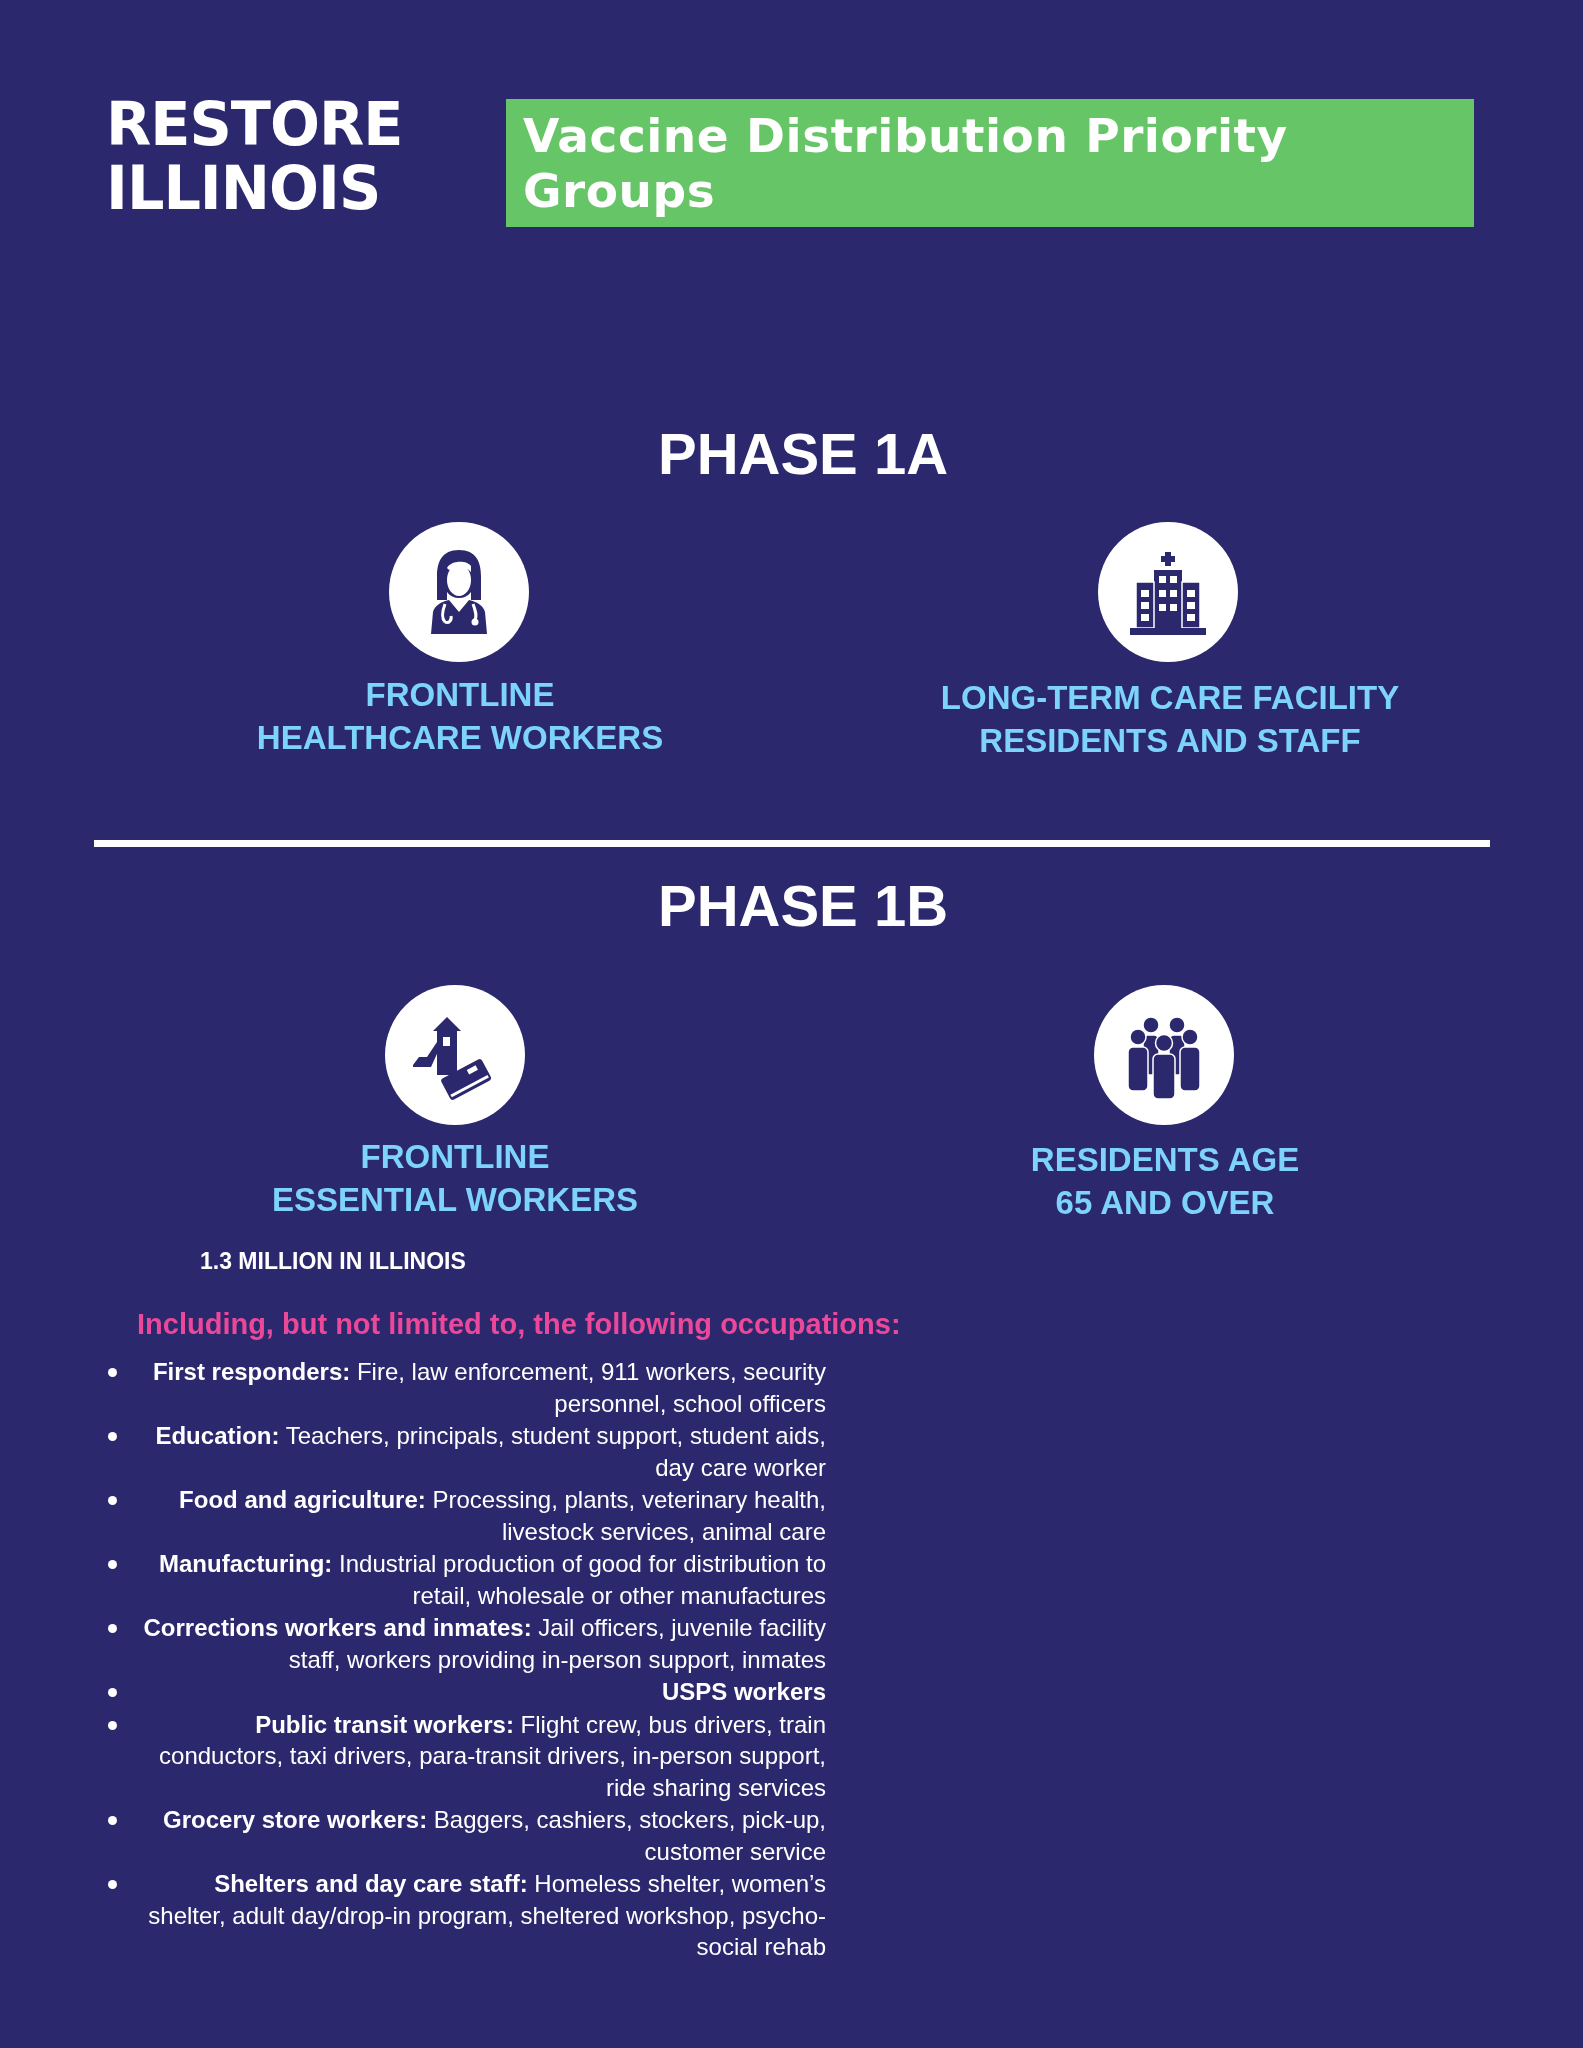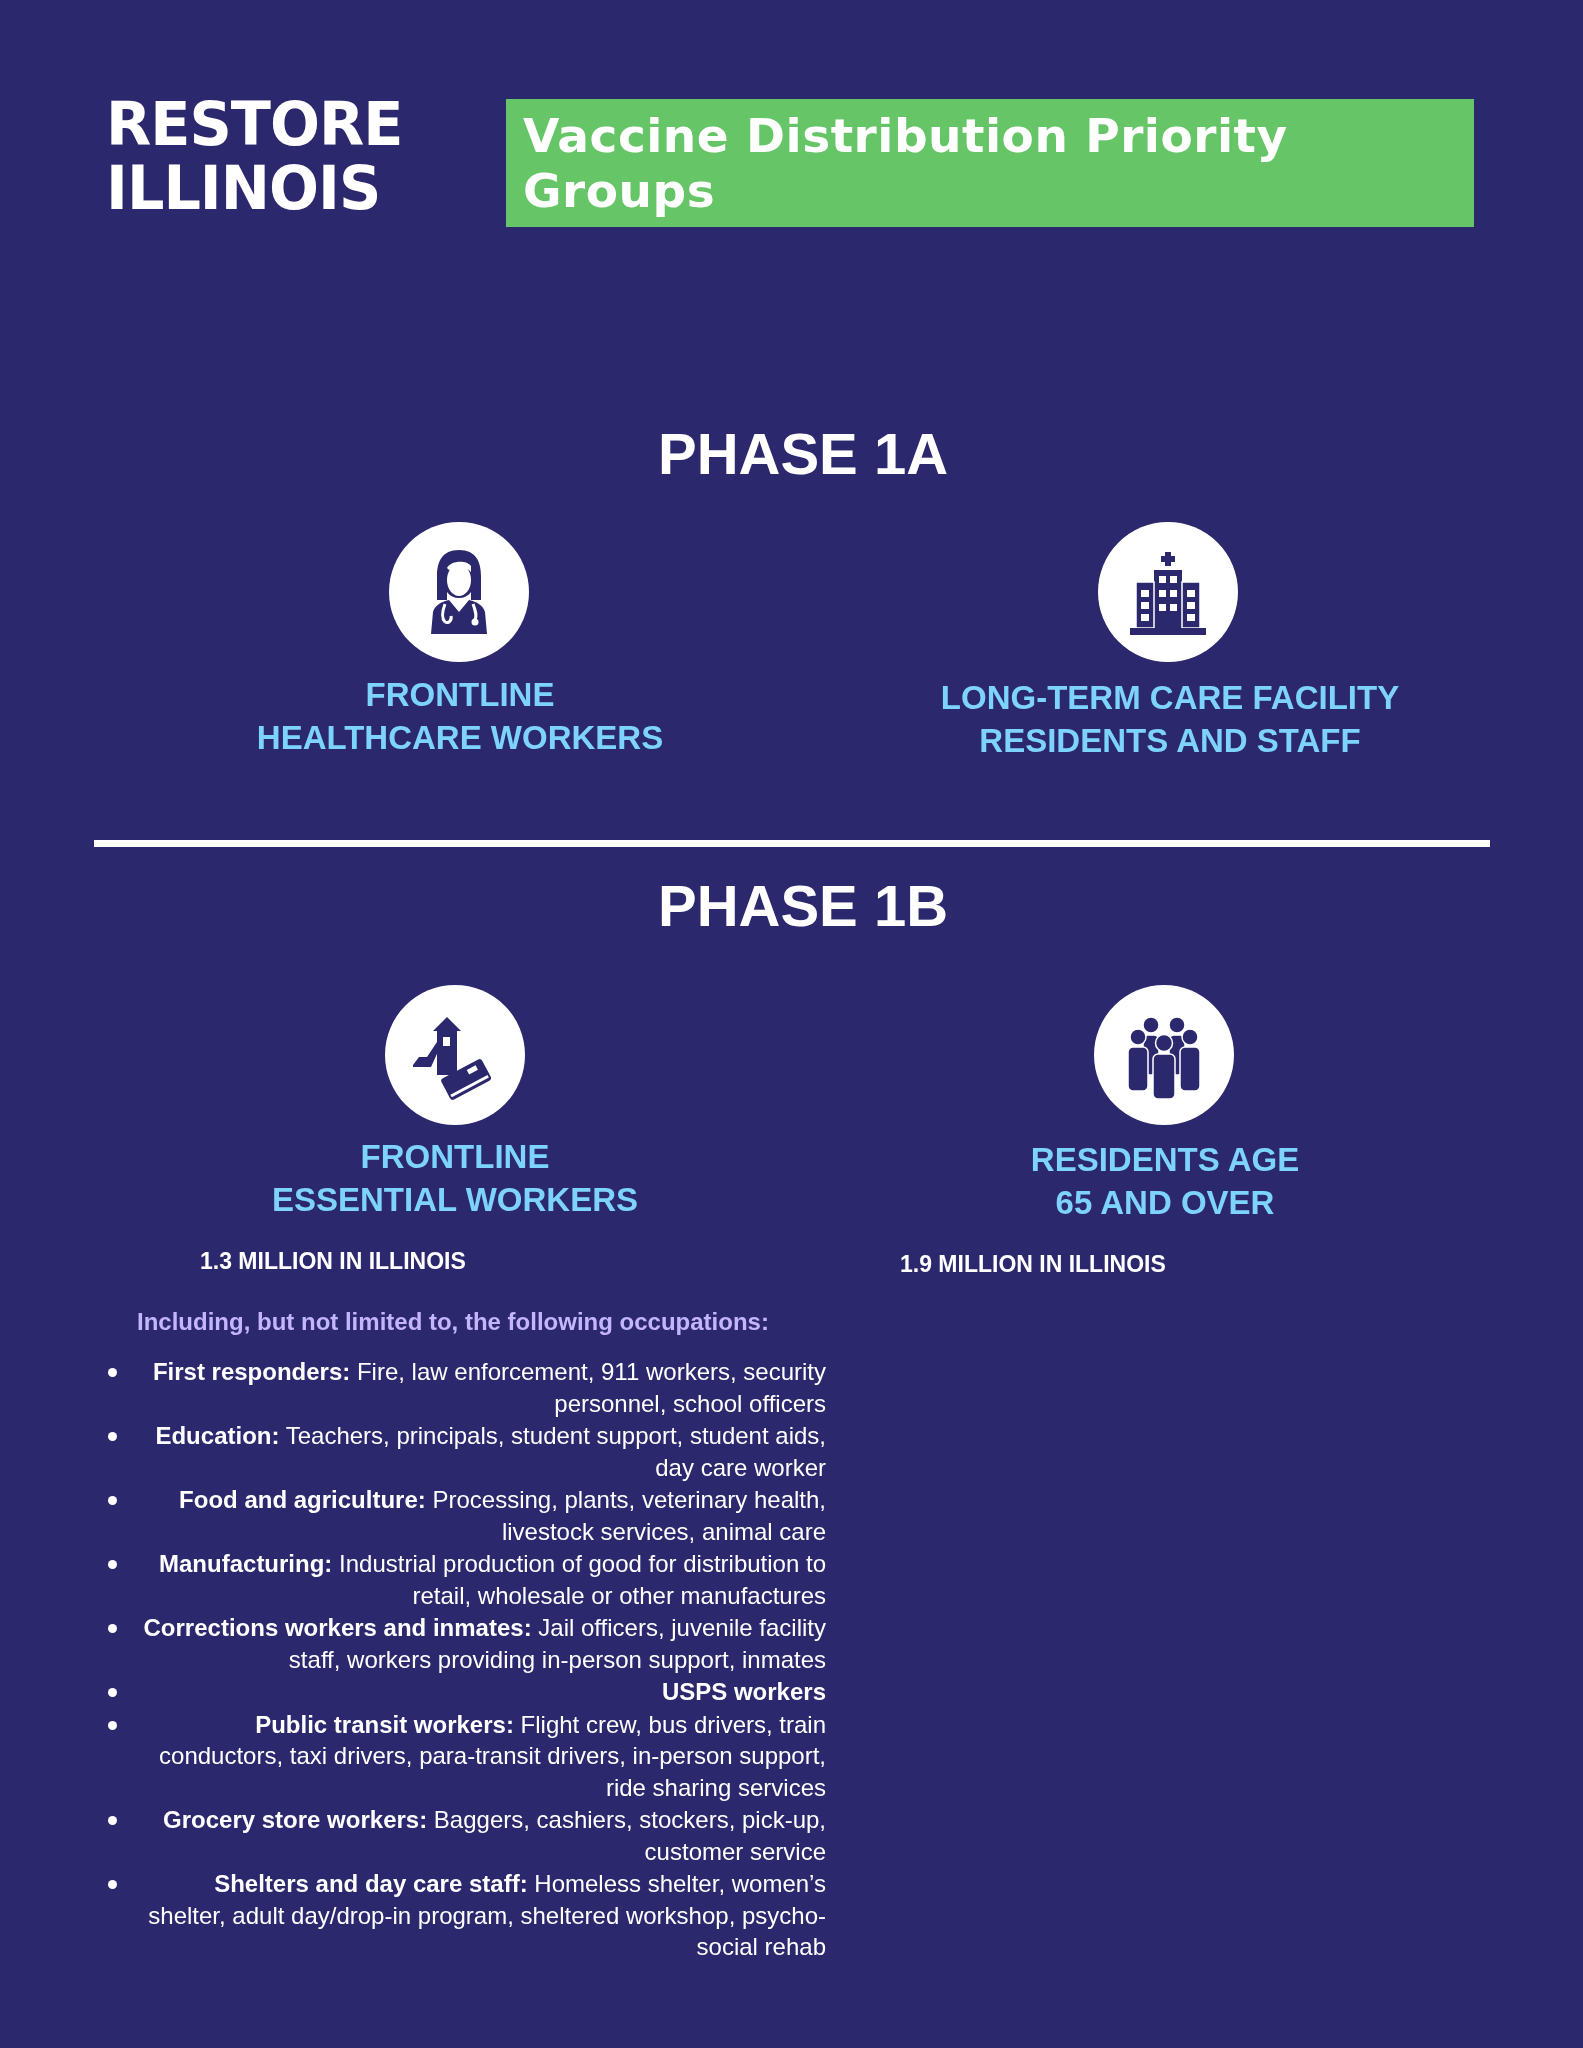--- a/index.html
+++ b/index.html
@@ -56,21 +56,21 @@
     position: absolute; text-align: center;
     font-weight: bold; font-size: 33px; line-height: 43px; color: #7dd3fc;
   }
   .group-stat {
     position: absolute; text-align: left;
     font-weight: bold; font-size: 23px; color: #ffffff;
   }
 
   .occupations-intro {
     position: absolute; left: 137px; top: 1308px;
-    font-weight: bold; font-size: 24px; color: #c4b5fd;
+    font-weight: bold; font-size: 29px; color: #ec4899;
   }
   .occupations-list {
     position: absolute; left: 106px; top: 1356px; width: 720px;
     list-style: none;
     text-align: right;
   }
   .occupations-list li {
     position: relative; padding-left: 34px;
     font-size: 24px; line-height: 31.5px; color: #ffffff;
     margin-bottom: 1px;
@@ -178,21 +178,20 @@
         <rect x="66" y="42" width="20" height="44" rx="5"></rect>
         <circle cx="50" cy="38" r="8.5"></circle>
         <rect x="39" y="49" width="22" height="45" rx="5"></rect>
       </g>
     </svg>
   </div>
   <div class="group-label" style="left:900px; top:1138px; width:530px;">
     <div>RESIDENTS AGE</div>
     <div>65 AND OVER</div>
   </div>
-  <div class="group-stat" style="left:900px; top:1251px; width:530px;">1.9 MILLION IN ILLINOIS</div>
 
   <div class="occupations-intro">Including, but not limited to, the following occupations:</div>
 
   <ul class="occupations-list">
     <li><span class="occ-name">First responders:</span><span> Fire, law enforcement, 911 workers, security personnel, school officers</span></li>
     <li><span class="occ-name">Education:</span><span> Teachers, principals, student support, student aids, day care worker</span></li>
     <li><span class="occ-name">Food and agriculture:</span><span> Processing, plants, veterinary health, livestock services, animal care</span></li>
     <li><span class="occ-name">Manufacturing:</span><span> Industrial production of good for distribution to retail, wholesale or other manufactures</span></li>
     <li><span class="occ-name">Corrections workers and inmates:</span><span> Jail officers, juvenile facility staff, workers providing in-person support, inmates</span></li>
     <li><span class="occ-name">USPS workers</span><span></span></li>

